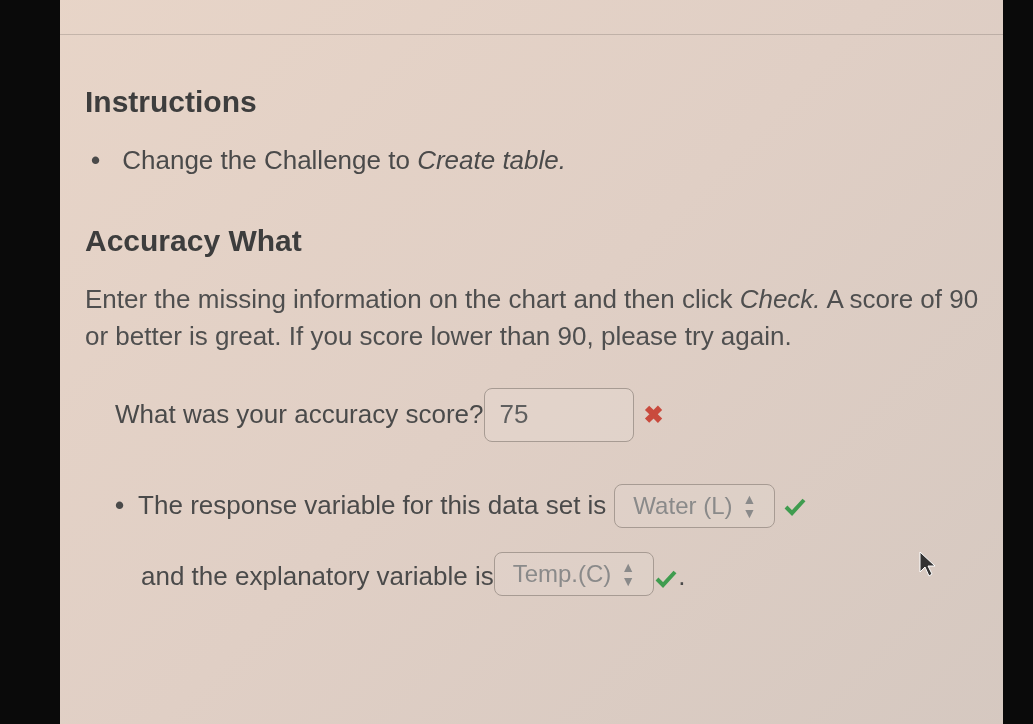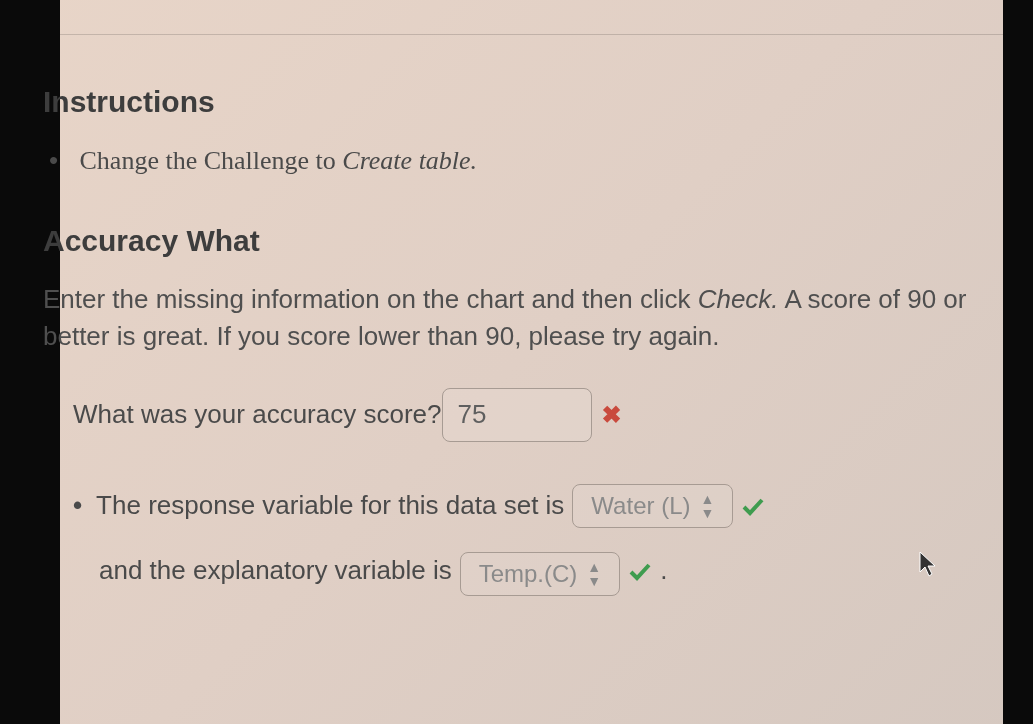--- a/index.html
+++ b/index.html
@@ -23,37 +23,36 @@
       position: absolute;
       top: 0;
       bottom: 0;
       width: 60px;
       background: #0a0a0a;
     }
     body::before { left: 0; }
     body::after { right: 0; width: 30px; }
     .content {
       position: relative;
-      margin-left: 43px;
+      margin-left: 85px;
       margin-right: 50px;
       padding-top: 60px;
       font-size: 26px;
       line-height: 1.45;
     }
     h2 {
       font-size: 30px;
       font-weight: bold;
       color: #3d3d3d;
       margin-bottom: 18px;
     }
     ul {
       list-style: none;
       padding-left: 30px;
       margin-bottom: 40px;
-      font-family: Liberation Serif, serif;
     }
     ul li::before {
       content: "•";
       color: #4a4a4a;
       font-weight: bold;
       display: inline-block;
       width: 24px;
       margin-left: -24px;
     }
     em {
@@ -116,22 +115,22 @@
       display: flex;
       flex-wrap: wrap;
       align-items: center;
       gap: 8px 8px;
       font-size: 26px;
     }
     .response-line-2 {
       padding-left: 56px;
       margin-top: 24px;
       display: flex;
-      align-items: flex-start;
-      gap: 8px;
+      align-items: flex-end;
+      gap: 0;
       font-size: 26px;
     }
     .bullet {
       color: #4a4a4a;
       font-weight: bold;
       margin-right: 6px;
     }
     .cursor {
       position: absolute;
       right: 44px;

